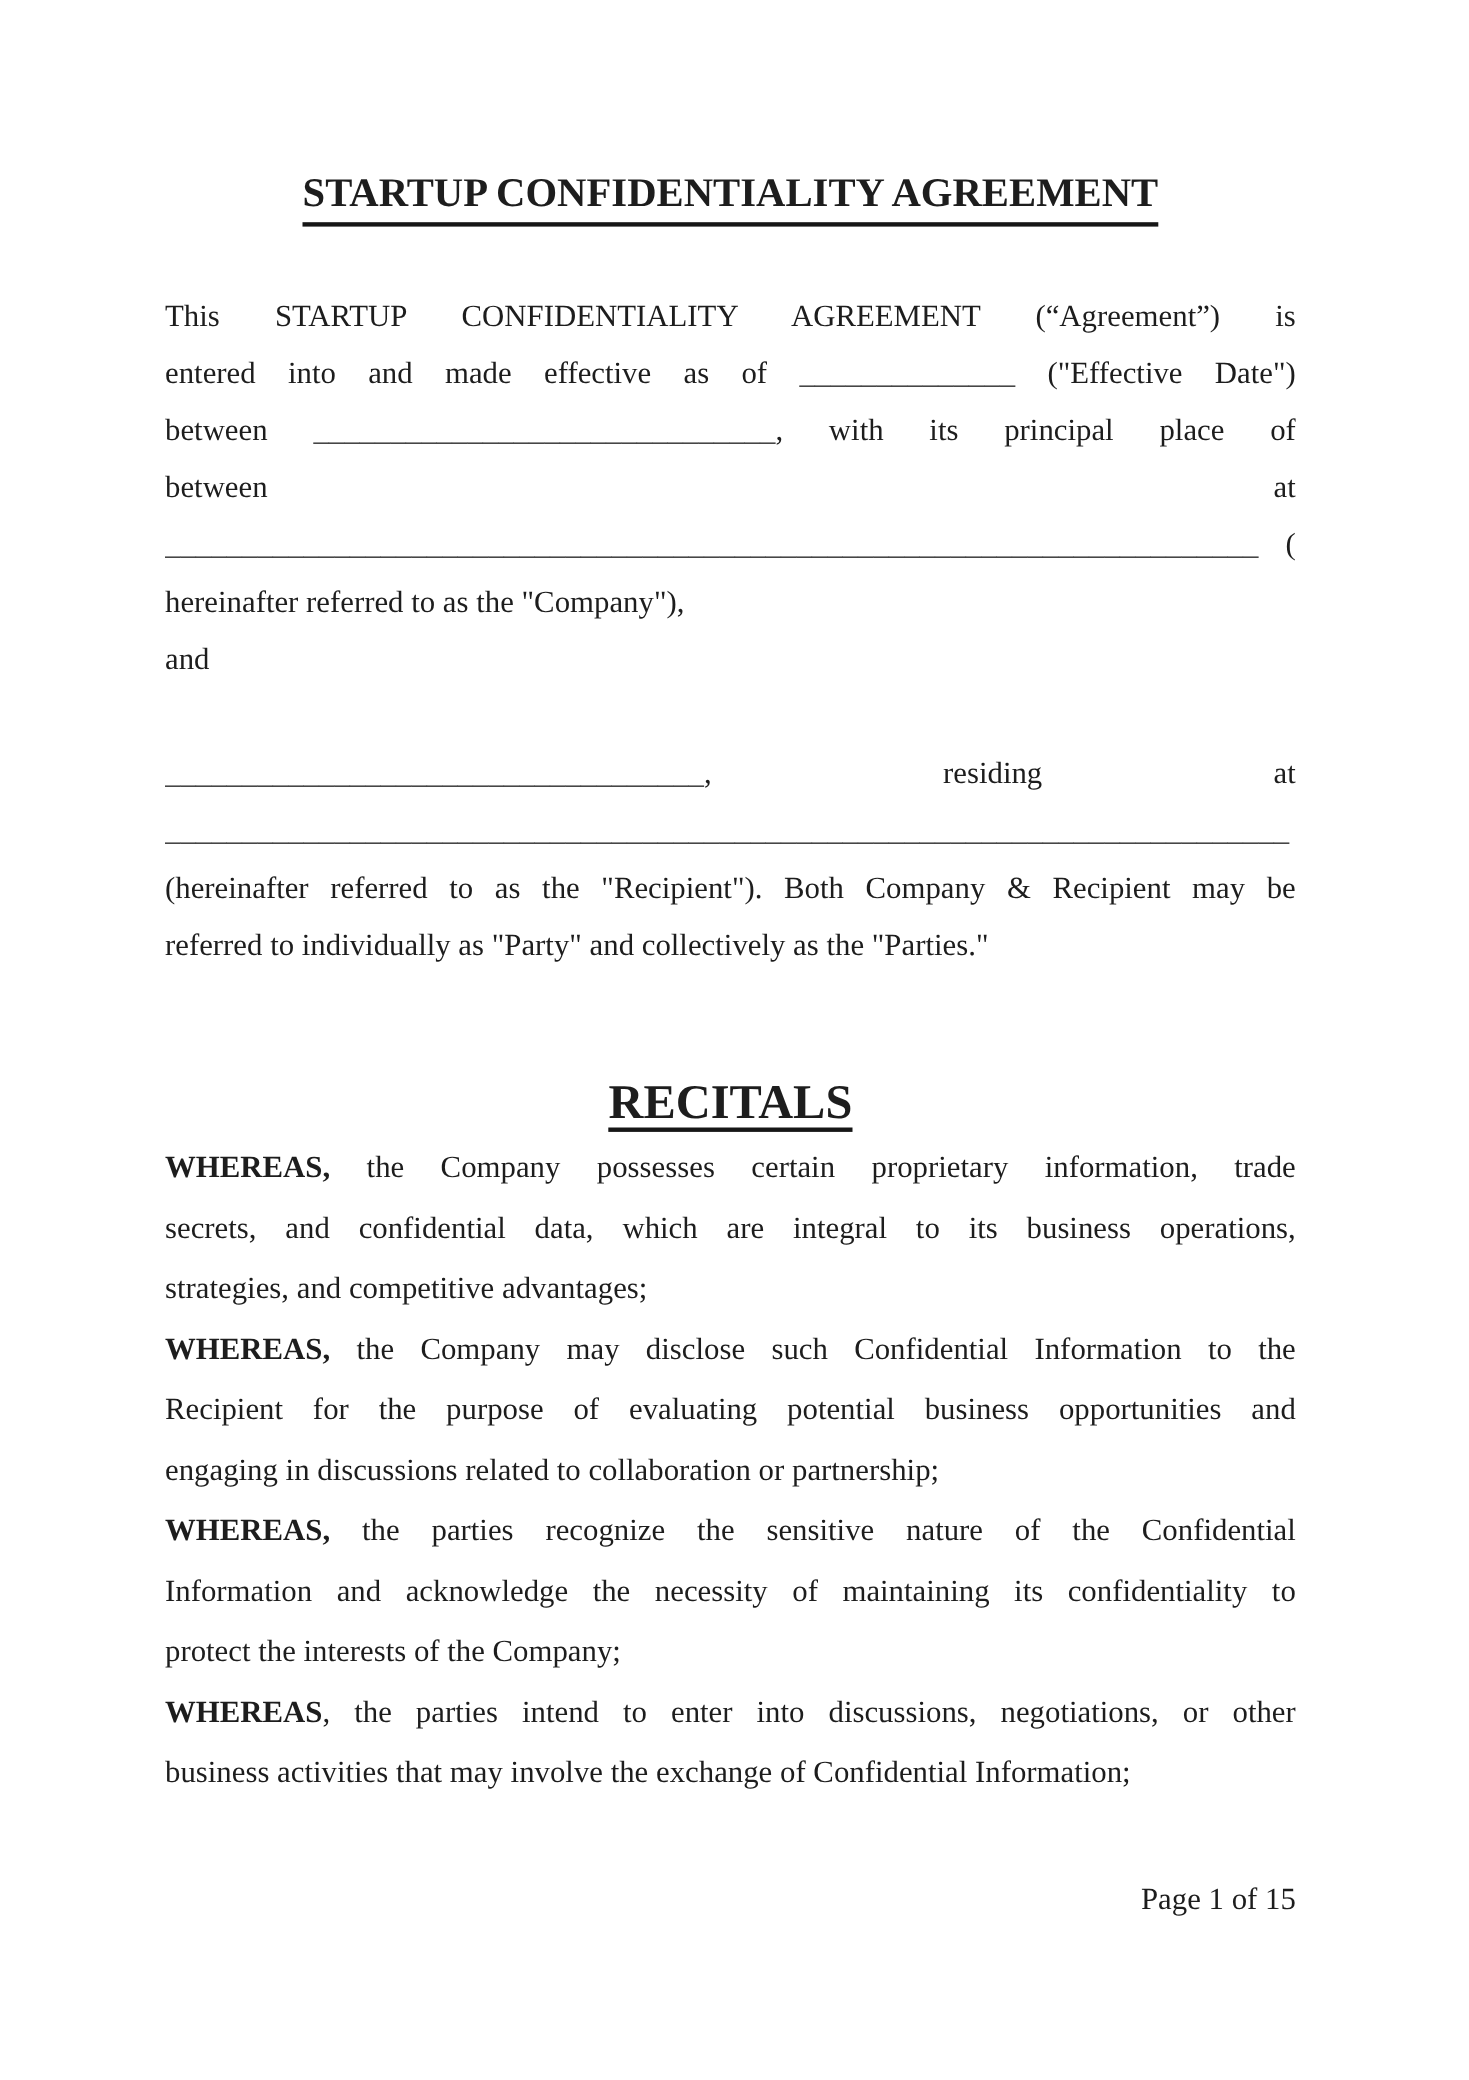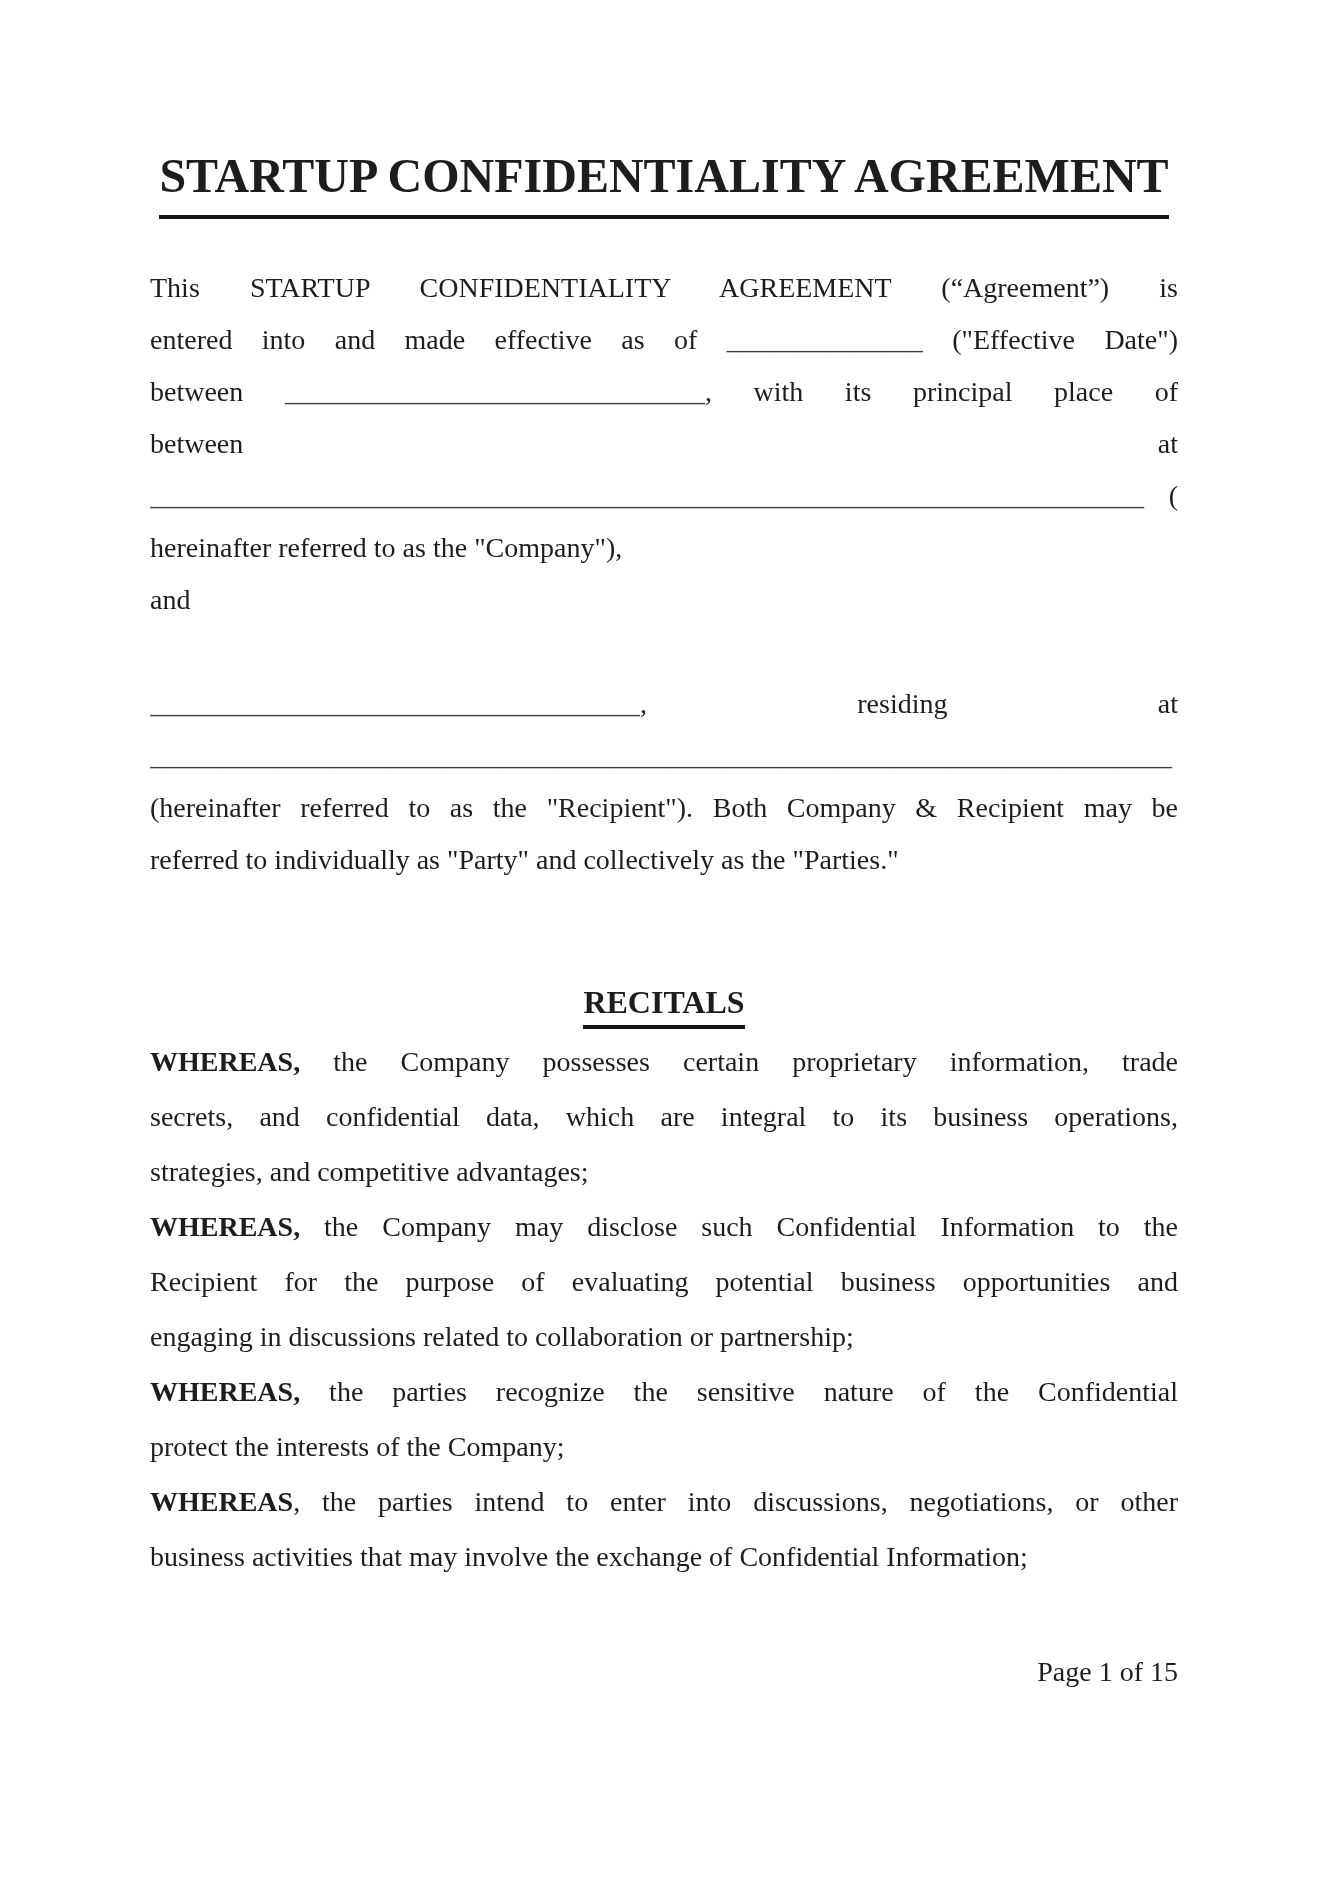--- a/index.html
+++ b/index.html
@@ -23,42 +23,42 @@
     width: 1028px;
   }
   .title-wrap {
     text-align: center;
     margin-top: 156px;
     height: 50px;
   }
   .doc-title {
     display: inline-block;
     font-weight: bold;
-    font-size: 48px;
+    font-size: 37px;
     line-height: 40px;
     border-bottom: 4px solid #161616;
-    padding-bottom: 19px;
+    padding-bottom: 6px;
     white-space: nowrap;
   }
   .intro {
     margin-top: 56px;
   }
   .intro .doc-line {
     height: 52px;
     line-height: 52px;
   }
   .heading-wrap {
     text-align: center;
     margin-top: 96px;
     height: 50px;
   }
   .recitals-heading {
     display: inline-block;
     font-weight: bold;
-    font-size: 32px;
+    font-size: 44px;
     line-height: 40px;
     border-bottom: 4px solid #161616;
     padding-bottom: 3px;
     white-space: nowrap;
   }
   .recitals {
     margin-top: 2px;
   }
   .recitals .doc-line {
     height: 55px;
@@ -122,20 +122,21 @@
     </div>
 
     <div class="recitals">
         <div class="doc-line justify"><b class="seg">WHEREAS,</b><span class="seg"> the Company possesses certain proprietary information, trade</span></div>
         <div class="doc-line justify"><span class="seg">secrets, and confidential data, which are integral to its business operations,</span></div>
         <div class="doc-line left"><span class="seg">strategies, and competitive advantages;</span></div>
         <div class="doc-line justify"><b class="seg">WHEREAS,</b><span class="seg"> the Company may disclose such Confidential Information to the</span></div>
         <div class="doc-line justify"><span class="seg">Recipient for the purpose of evaluating potential business opportunities and</span></div>
         <div class="doc-line left"><span class="seg">engaging in discussions related to collaboration or partnership;</span></div>
         <div class="doc-line justify"><b class="seg">WHEREAS,</b><span class="seg"> the parties recognize the sensitive nature of the Confidential</span></div>
+        <div class="doc-line justify"><span class="seg">Information and acknowledge the necessity of maintaining its confidentiality to</span></div>
         <div class="doc-line left"><span class="seg">protect the interests of the Company;</span></div>
         <div class="doc-line justify"><b class="seg">WHEREAS</b><span class="seg">, the parties intend to enter into discussions, negotiations, or other</span></div>
         <div class="doc-line left"><span class="seg">business activities that may involve the exchange of Confidential Information;</span></div>
       </div>
 
     <div class="footer-wrap">
       <span>Page 1 of 15</span>
     </div>
 
   </div>

